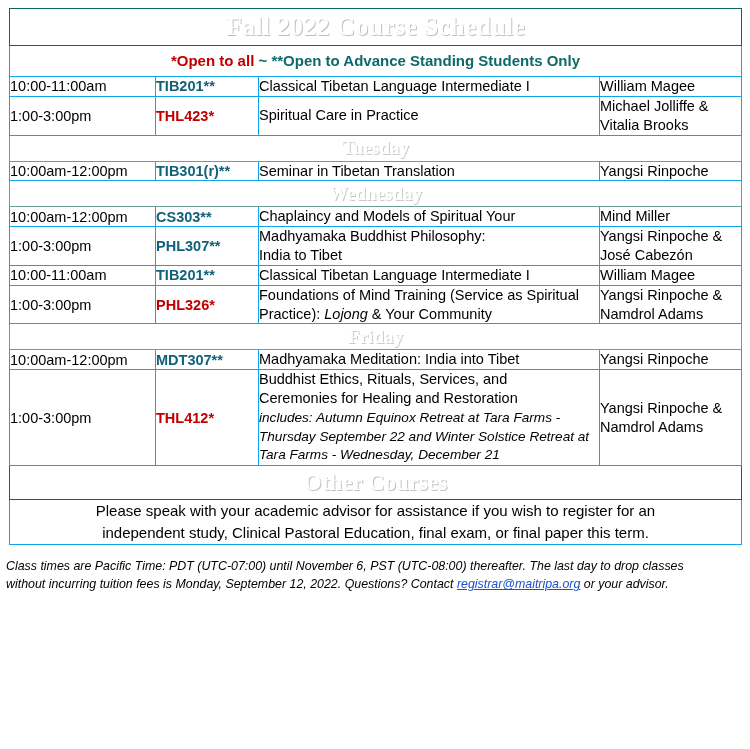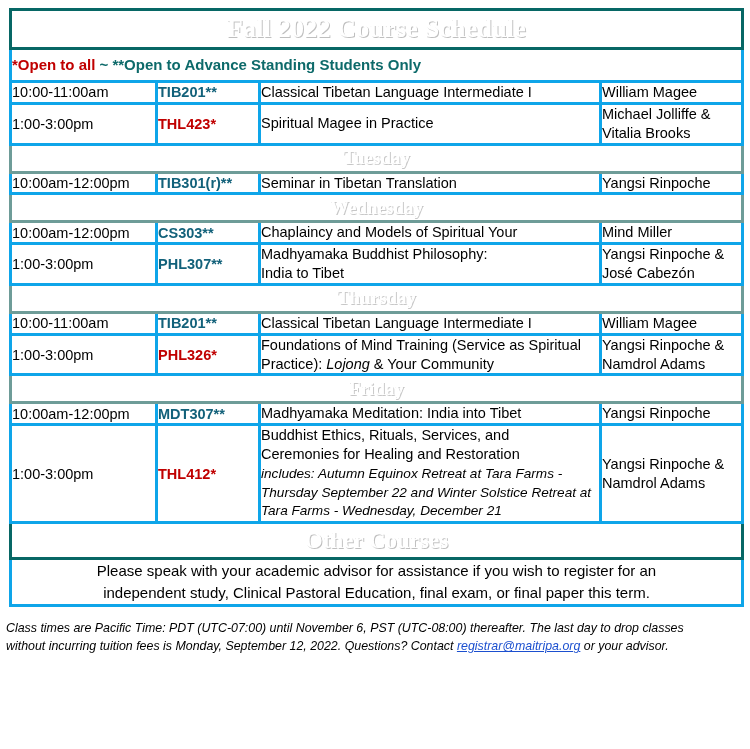--- a/index.html
+++ b/index.html
@@ -24,21 +24,21 @@
   }
 
   table.schedule {
     border-collapse: collapse;
     table-layout: fixed;
     width: 732px;
     margin: 8px 0 0 9px;
     background: #ffffff;
   }
   table.schedule td {
-    border: 3px solid #0ea5e9;
+    border: 1px solid #0ea5e9;
     padding: 0;
     vertical-align: middle;
     background: #ffffff;
   }
 
   
   .title-cell {
     background: #076765;
     text-align: center;
     height: 36px;
@@ -48,20 +48,21 @@
     font-family: "Liberation Serif", serif;
     font-weight: bold;
     font-size: 26px;
     color: #ffffff;
     letter-spacing: 0.2px;
     text-shadow: 1px 1px 0 rgba(0,0,0,0.25);
   }
 
   
   .legend-cell {
+    text-align: center;
     height: 30px;
     background: #ffffff;
   }
   .legend-text {
     font-size: 15px;
     font-weight: bold;
   }
   .legend-red   { color: #c00000; }
   .legend-teal  { color: #0d6a6a; }
 
@@ -185,21 +186,21 @@
 
       <tr>
         <td class="time-cell">10:00-11:00am</td>
         <td class="code-cell code-teal">TIB201**</td>
         <td class="title-col">Classical Tibetan Language Intermediate I</td>
         <td class="instr-cell">William Magee</td>
       </tr>
       <tr>
         <td class="time-cell">1:00-3:00pm</td>
         <td class="code-cell code-red">THL423*</td>
-        <td class="title-col">Spiritual Magee in Practice</td>
+        <td class="title-col">Spiritual Care in Practice</td>
         <td class="instr-cell">Michael Jolliffe &amp; Vitalia Brooks</td>
       </tr>
 
       <tr>
         <td class="day-cell" colspan="4">
           <span class="day-text">Tuesday</span>
         </td>
       </tr>
       <tr>
         <td class="time-cell">10:00am-12:00pm</td>
@@ -222,25 +223,20 @@
       <tr>
         <td class="time-cell">1:00-3:00pm</td>
         <td class="code-cell code-teal">PHL307**</td>
         <td class="title-col">
           <span>Madhyamaka Buddhist Philosophy:</span><br>
           <span>India to Tibet</span>
         </td>
         <td class="instr-cell">Yangsi Rinpoche &amp; José Cabezón</td>
       </tr>
 
-      <tr>
-        <td class="day-cell" colspan="4">
-          <span class="day-text">Thursday</span>
-        </td>
-      </tr>
       <tr>
         <td class="time-cell">10:00-11:00am</td>
         <td class="code-cell code-teal">TIB201**</td>
         <td class="title-col">Classical Tibetan Language Intermediate I</td>
         <td class="instr-cell">William Magee</td>
       </tr>
       <tr>
         <td class="time-cell">1:00-3:00pm</td>
         <td class="code-cell code-red">PHL326*</td>
         <td class="title-col"><span>Foundations of Mind Training (Service as Spiritual Practice): </span><span class="it">Lojong</span><span> &amp; Your Community</span></td>

